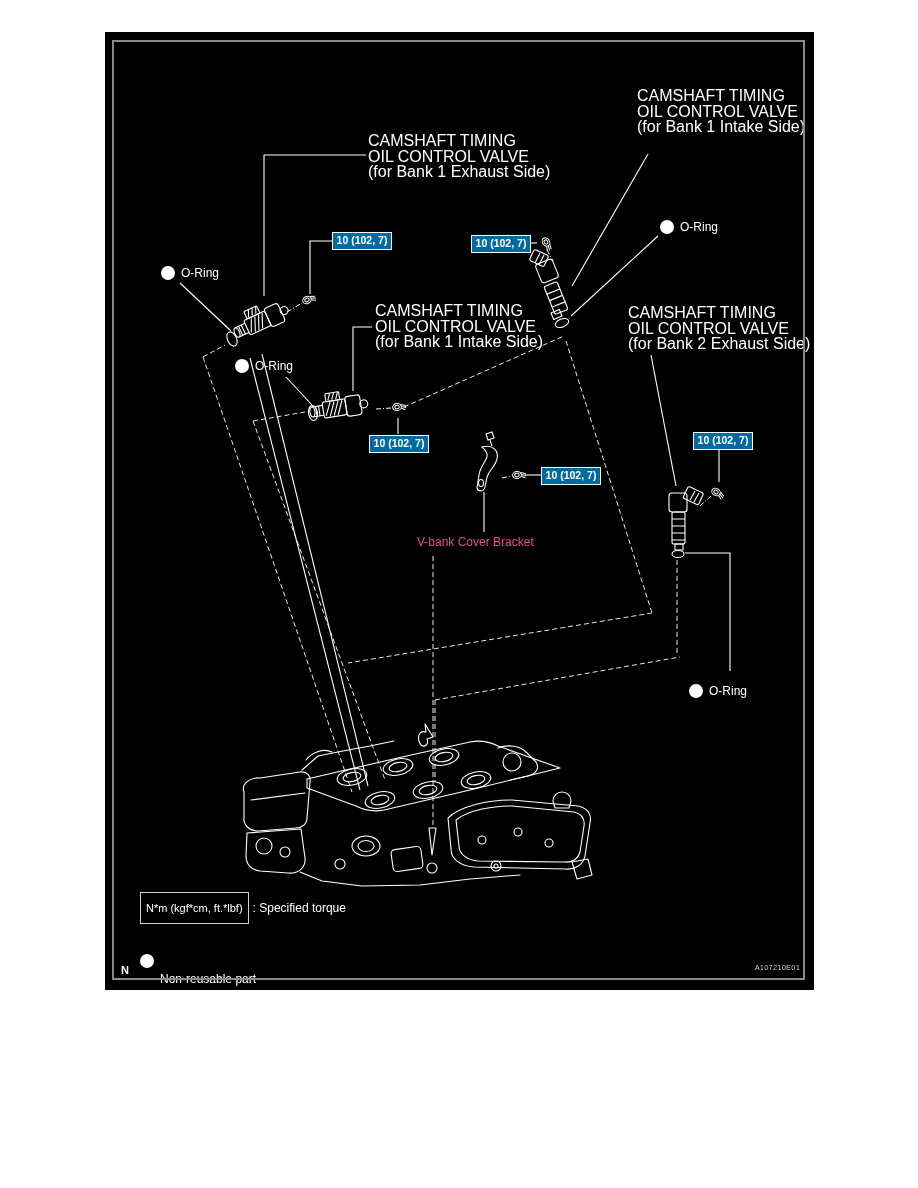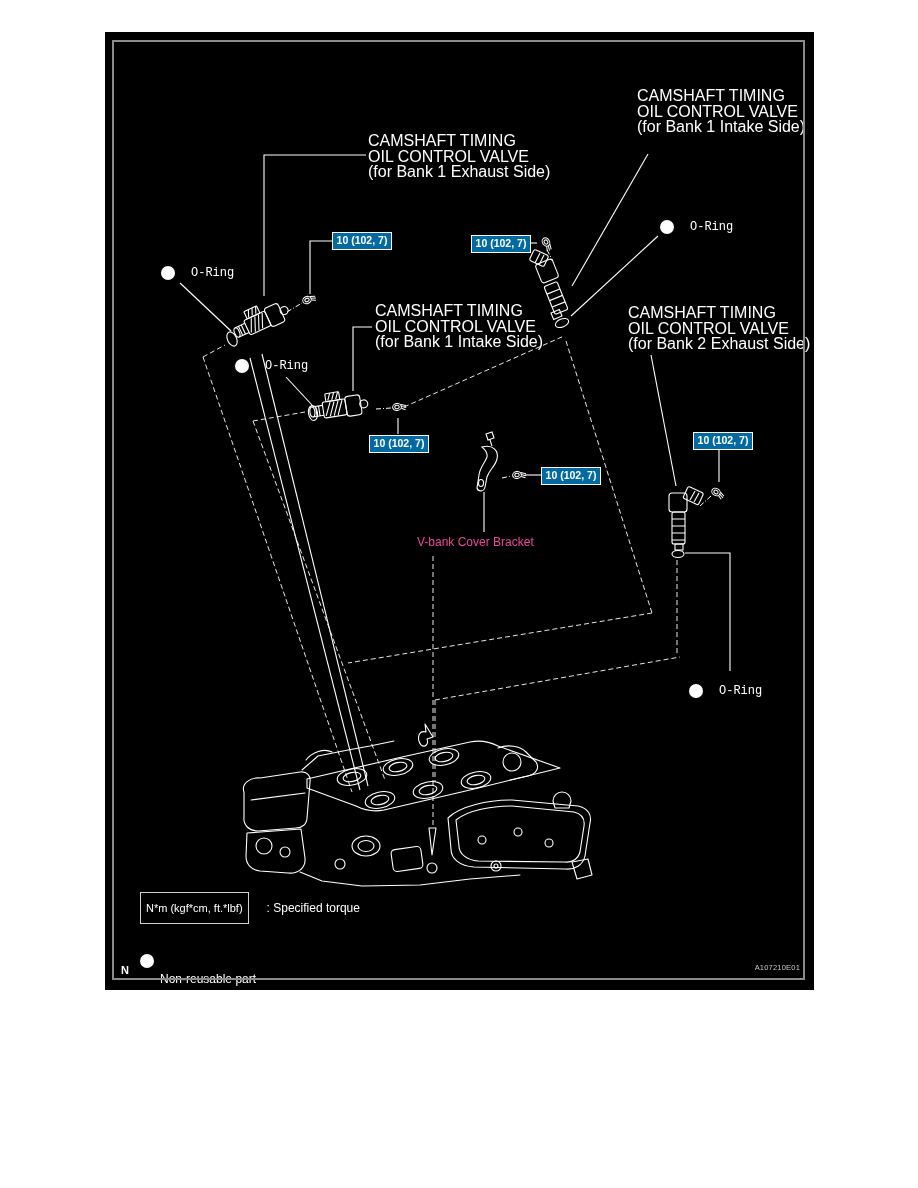--- a/index.html
+++ b/index.html
@@ -14,31 +14,31 @@
   }
   .plate-border{
     position:absolute;inset:8px 9px 10px 7px;border:2px solid #8a8a8a;
     pointer-events:none;
   }
   svg.art{position:absolute;left:0;top:0;}
   .lbl{
     position:absolute;color:#fff;font-size:16px;line-height:15.5px;
     white-space:nowrap;
   }
-  .oring{position:absolute;display:flex;align-items:center;gap:16px;color:#fff;font-size:12px;white-space:nowrap;font-family:Liberation Mono, monospace;}
+  .oring{position:absolute;display:flex;align-items:center;gap:6px;color:#fff;font-size:12px;white-space:nowrap;}
   .dot{width:14px;height:14px;border-radius:50%;background:#fff;flex:0 0 auto;}
   .tq{
     position:absolute;width:58px;height:16px;border:1px solid #fff;background:#0369a1;
     color:#fff;font-size:10.5px;font-weight:bold;text-align:center;line-height:15px;
     white-space:nowrap;
   }
   .vbank{position:absolute;color:#ec4899;font-size:12px;white-space:nowrap;}
   .legend-row{position:absolute;display:flex;align-items:center;color:#fff;font-size:12px;white-space:nowrap;}
   .legend-box{border:1px solid #d0d0d0;padding:8px 5px;font-size:11px;line-height:14px;background:#000;}
-  .legend-desc{margin-left:18px;font-size:12px;}
+  .legend-desc{margin-left:4px;font-size:12px;}
   .footer-letter{position:absolute;left:16px;top:932px;color:#fff;font-size:11px;font-weight:bold;}
   .fig-code{position:absolute;right:14px;top:931px;color:#c8c8c8;font-size:7.5px;letter-spacing:0.2px;text-align:center;}
 </style>
 </head>
 <body>
 
 <div class="plate">
 
   <svg class="art" width="709" height="958" viewBox="105 32 709 958">
     <defs>

